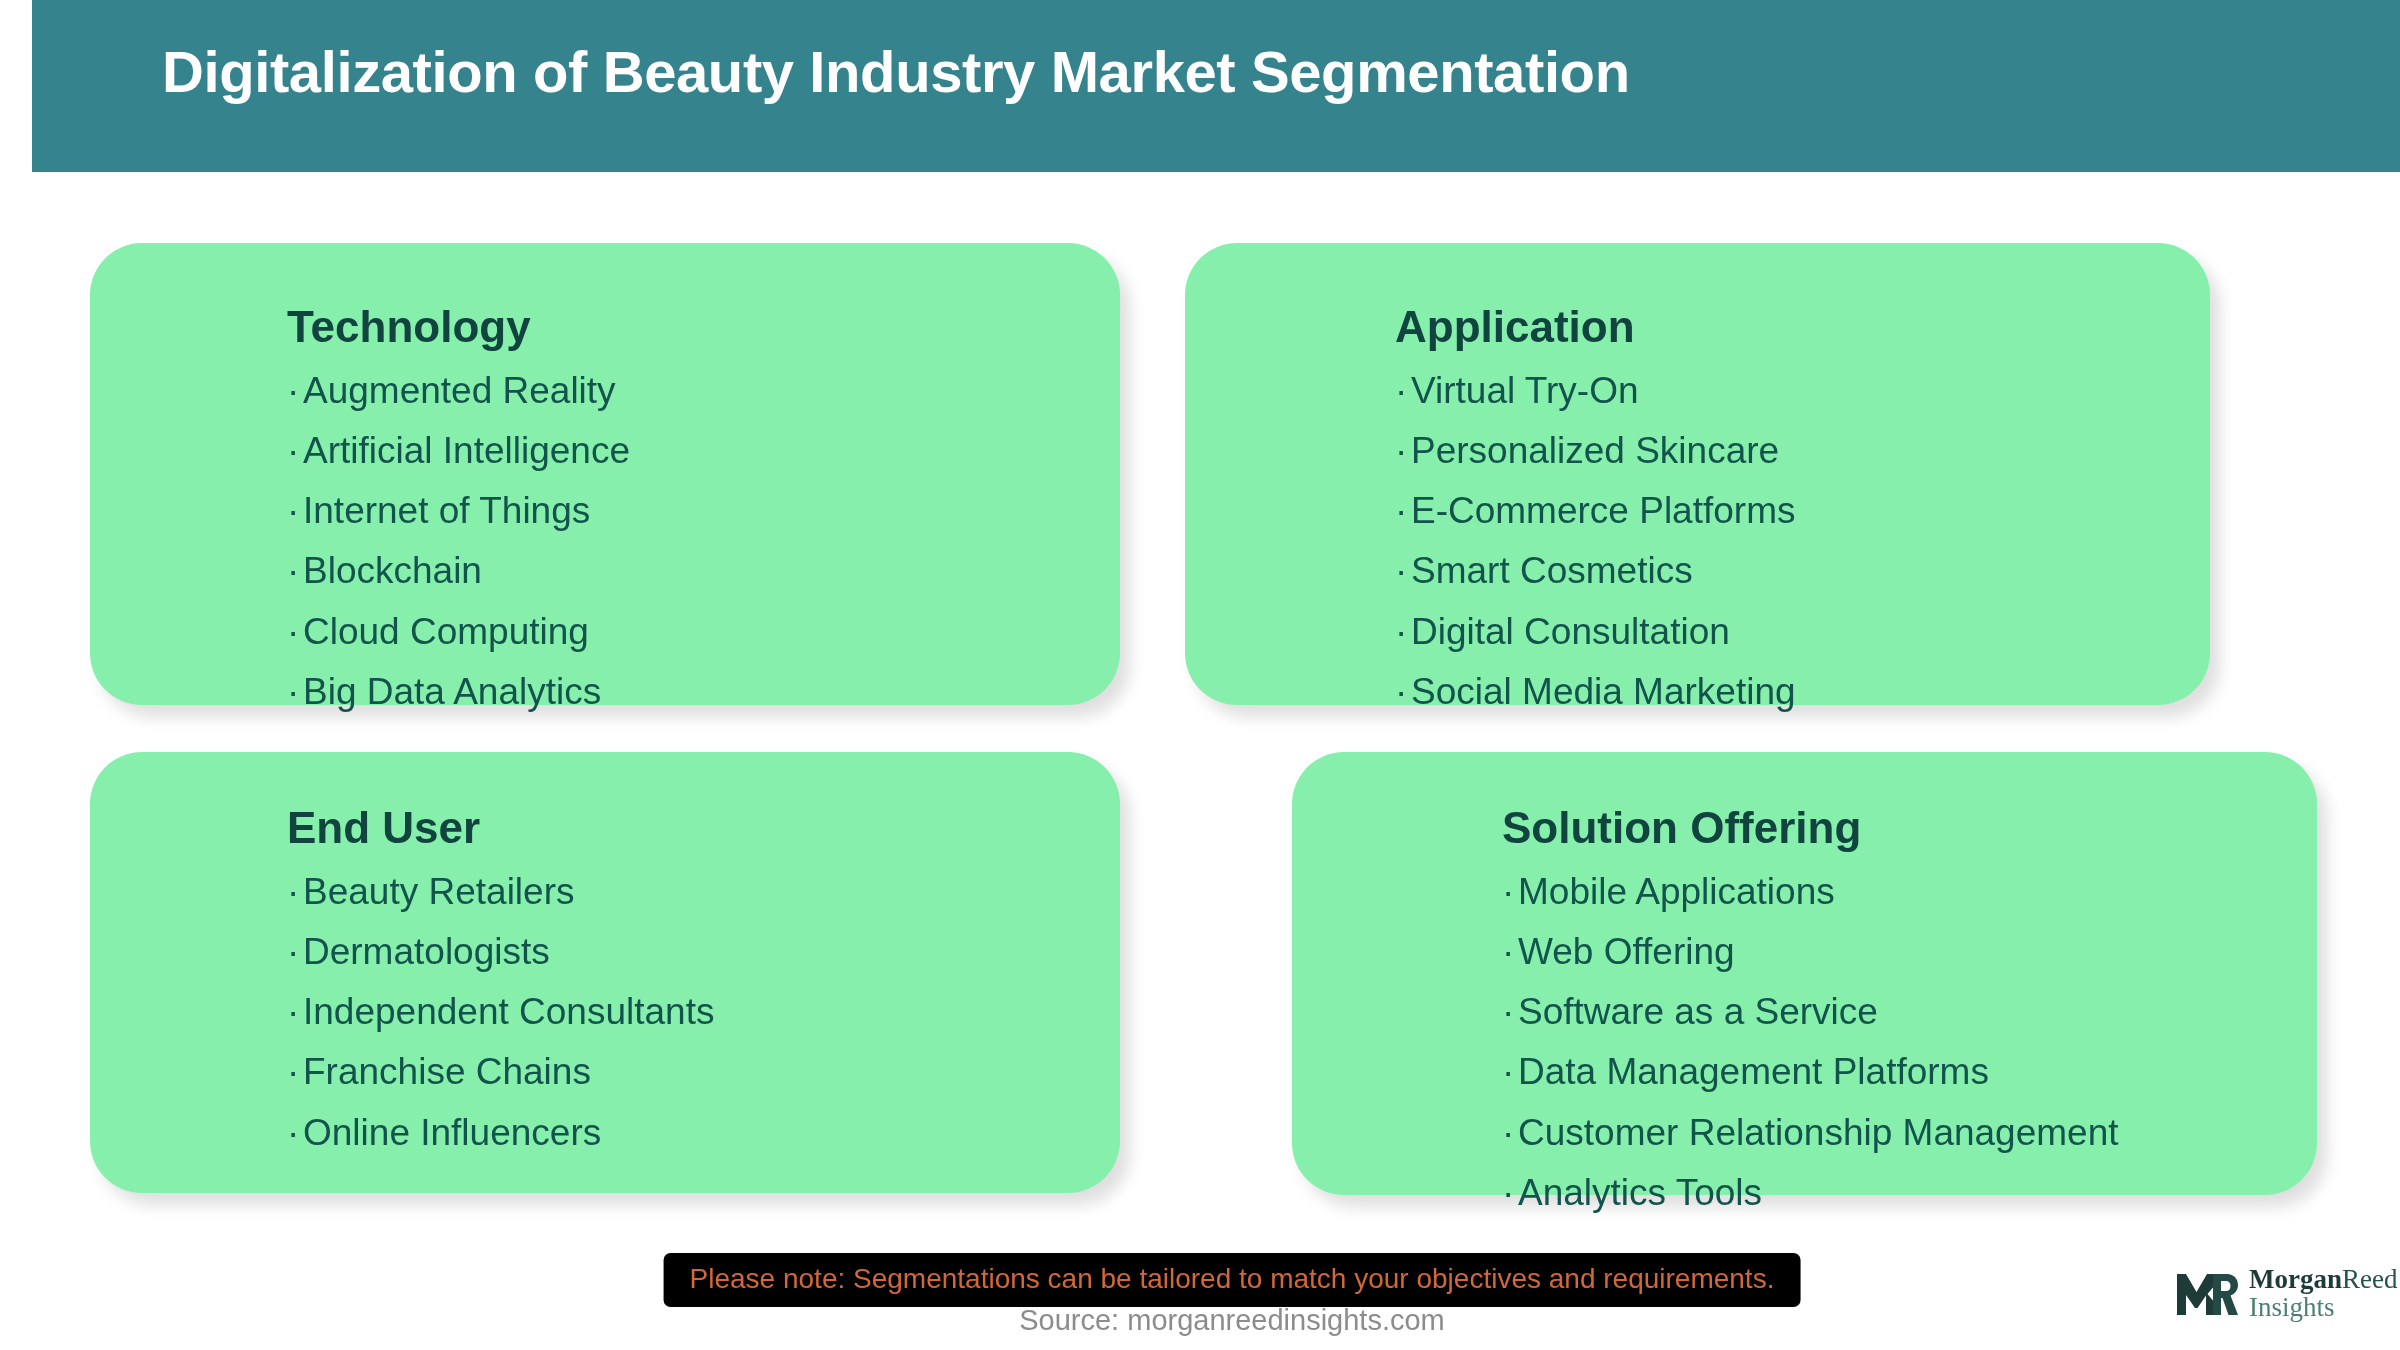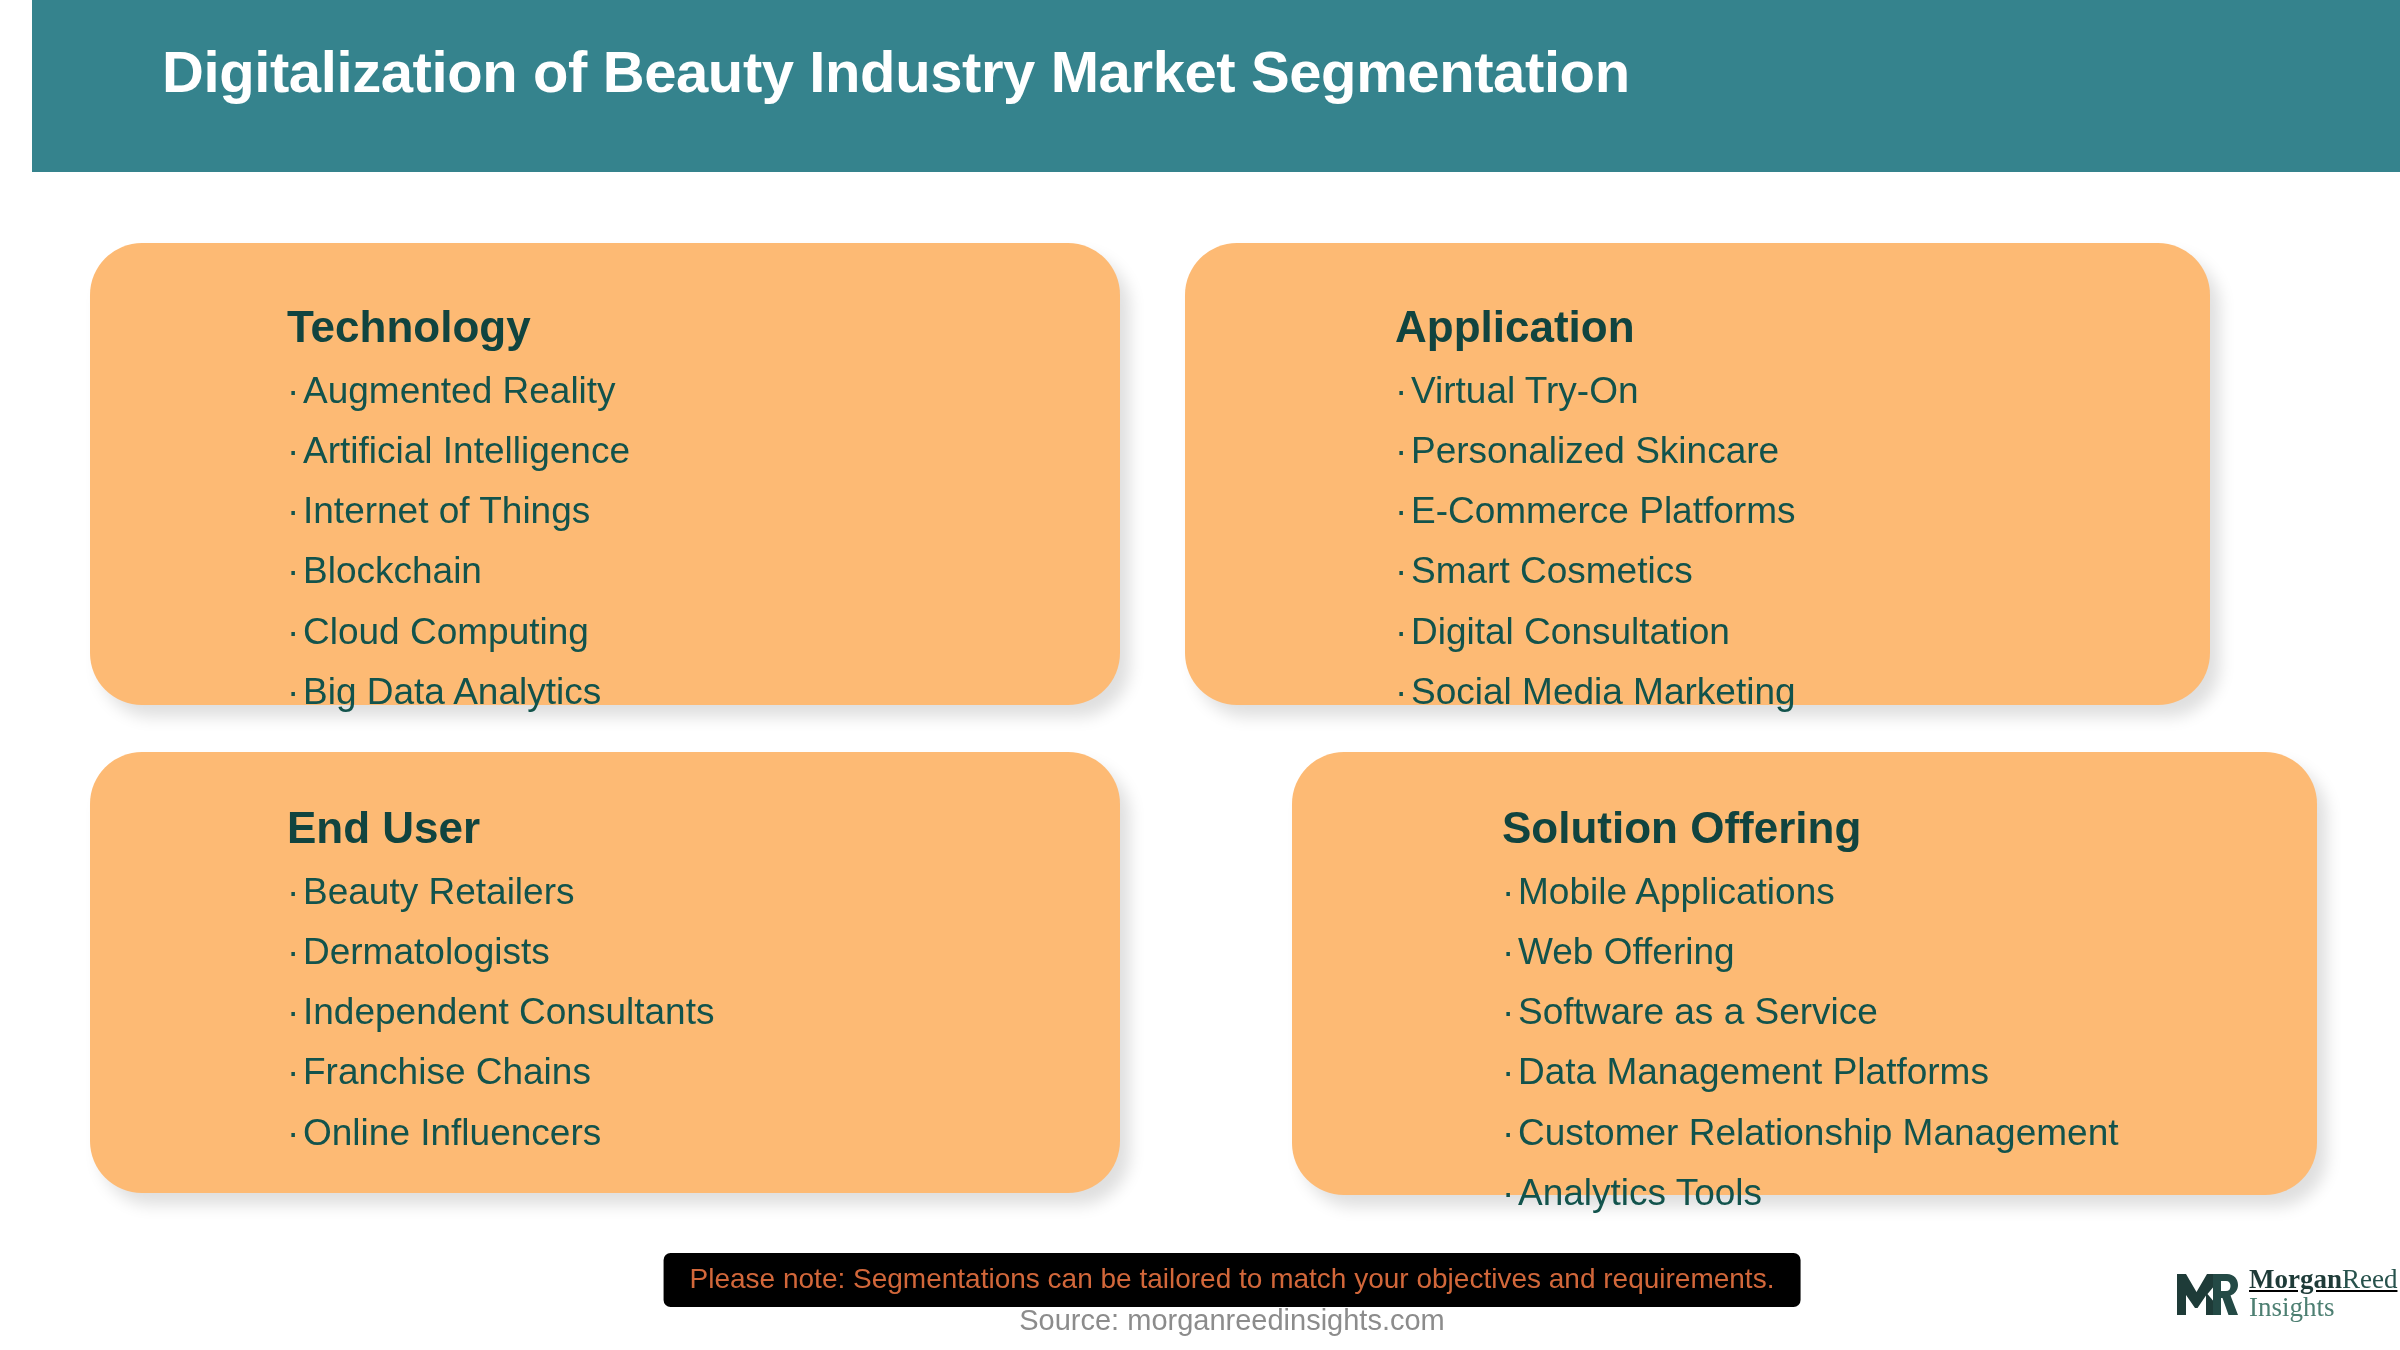--- a/index.html
+++ b/index.html
@@ -45,21 +45,21 @@
   .cards {
     position: absolute;
     left: 0;
     top: 0;
     width: 2400px;
     height: 1350px;
   }
 
   .card {
     position: absolute;
-    background: #fdba74;
+    background: #86efac;
     border-radius: 52px;
     box-shadow: 10px 12px 16px rgba(0, 0, 0, 0.13);
   }
 
   .card.pos-0 { left: 58px;   top: 243px;  width: 1030px; height: 462px; }
   .card.pos-1 { left: 1153px; top: 243px;  width: 1025px; height: 462px; }
   .card.pos-2 { left: 58px;   top: 752px;  width: 1030px; height: 441px; }
   .card.pos-3 { left: 1260px; top: 752px;  width: 1025px; height: 443px; }
 
   .card-inner {
@@ -149,21 +149,21 @@
   }
 
   .logo-words {
     display: flex;
     flex-direction: column;
     justify-content: center;
     line-height: 1.02;
     font-family: "Liberation Serif", serif;
   }
 
-  .logo-line1 { font-size: 27px; white-space: nowrap; text-decoration: underline; }
+  .logo-line1 { font-size: 27px; white-space: nowrap; }
   .logo-morgan { font-weight: bold; color: #1e3b38; }
   .logo-reed { font-weight: normal; color: #27524c; }
   .logo-line2 {
     font-size: 27px;
     color: #4d7f72;
     white-space: nowrap;
   }
 </style>
 </head>
 <body>

